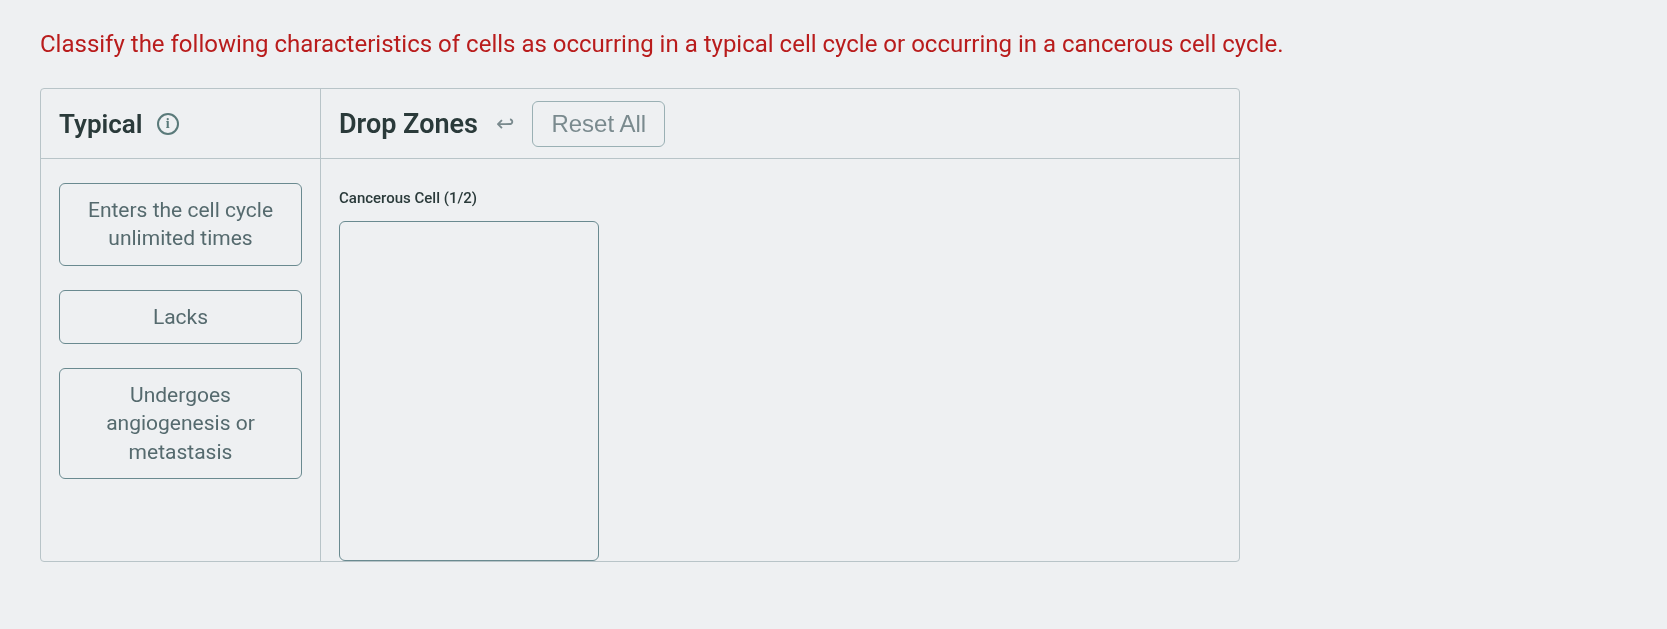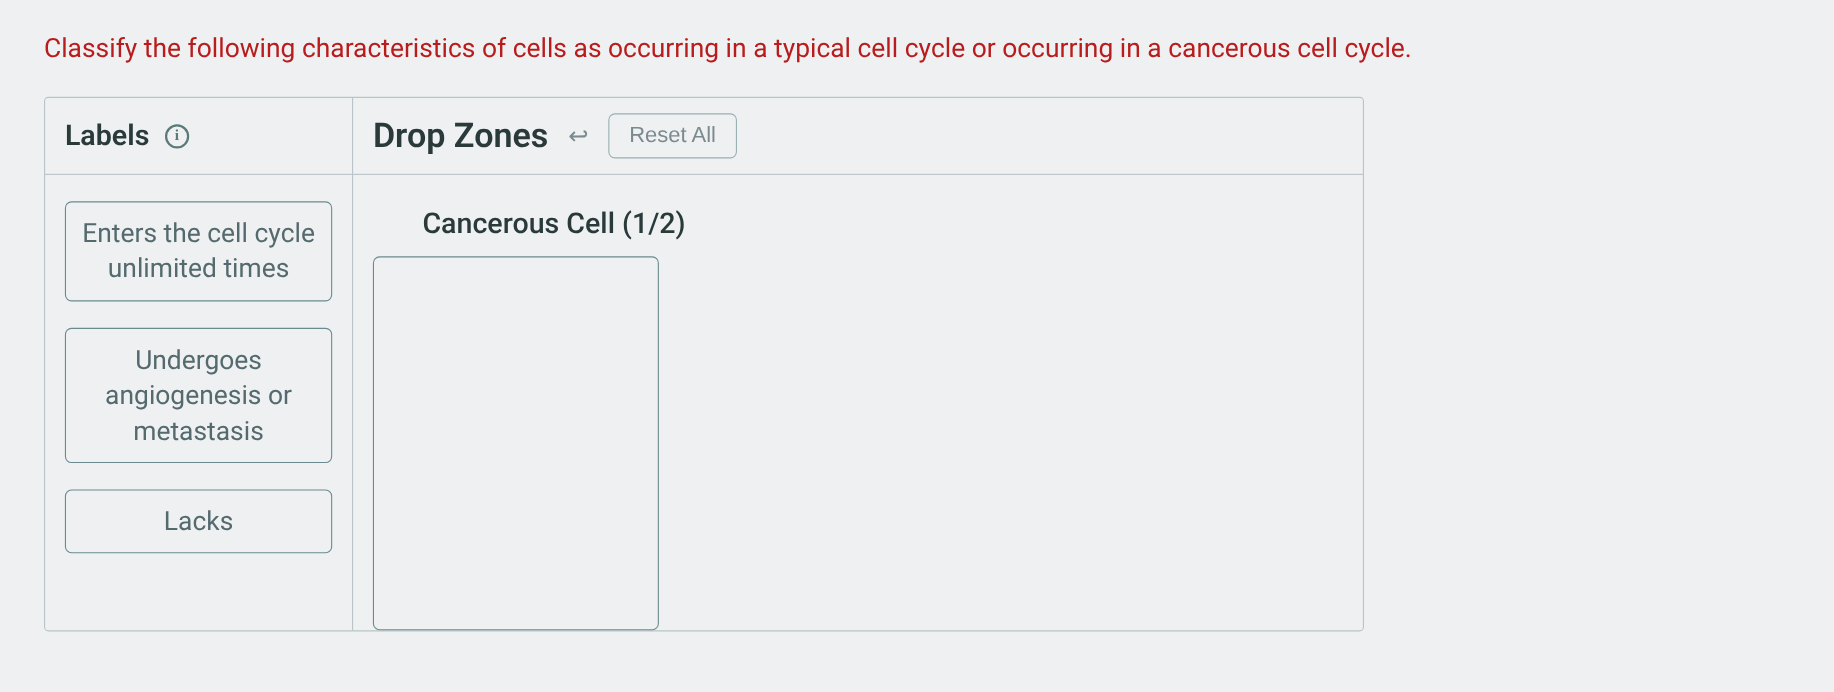--- a/index.html
+++ b/index.html
@@ -62,21 +62,21 @@
     display: flex;
     flex-direction: column;
     gap: 24px;
   }
   .label-card {
     border: 1px solid #6a8a90;
     border-radius: 6px;
     background: #eef0f2;
     padding: 12px 10px;
     text-align: center;
-    font-size: 24px;
+    font-size: 21px;
     color: #556a6e;
     line-height: 1.35;
     cursor: grab;
     user-select: none;
   }
   .label-card.cut {
     
   }
   .dropzones-col {
     flex: 1;
@@ -85,79 +85,78 @@
   }
   .dz-header {
     height: 70px;
     display: flex;
     align-items: center;
     padding: 0 18px;
     border-bottom: 1px solid #b8c4c8;
     gap: 18px;
   }
   .dz-title {
-    font-size: 31px;
+    font-size: 27px;
     font-weight: 600;
     color: #2a3a3a;
   }
   .undo-icon {
     font-size: 22px;
     color: #7a8a8e;
     cursor: pointer;
     user-select: none;
   }
   .reset-btn {
     border: 1px solid #9ab0b4;
     border-radius: 6px;
     background: transparent;
     padding: 8px 18px;
-    font-size: 20px;
+    font-size: 24px;
     color: #7a8a8e;
     cursor: pointer;
   }
   .dz-body {
     padding: 30px 18px 0 18px;
     display: flex;
     gap: 40px;
   }
   .zone {
     display: flex;
     flex-direction: column;
     gap: 14px;
   }
   .zone-title {
-    font-size: 26px;
+    font-size: 15px;
     font-weight: 500;
     color: #2a3a3a;
-    margin-left: 45px;
   }
   .zone-box {
     width: 260px;
     height: 340px;
     border: 1px solid #6a8a90;
     border-radius: 6px;
     background: #eef0f2;
   }
 </style>
 </head>
 <body>
 
 <div class="prompt">Classify the following characteristics of cells as occurring in a typical cell cycle or occurring in a cancerous cell cycle.</div>
 
 <div class="activity">
 
   <div class="labels-col">
     <div class="labels-header">
-      <span class="labels-title">Labels</span>
+      <span class="labels-title">Typical</span>
       <span class="info-icon">i</span>
     </div>
     <div class="labels-body">
       <div class="label-card">Enters the cell cycle unlimited times</div>
+      <div class="label-card cut">Lacks</div>
       <div class="label-card">Undergoes angiogenesis or metastasis</div>
-      <div class="label-card cut">Lacks</div>
     </div>
   </div>
 
   <div class="dropzones-col">
     <div class="dz-header">
       <span class="dz-title">Drop Zones</span>
       <span class="undo-icon">↩</span>
       <button class="reset-btn">Reset All</button>
     </div>
     <div class="dz-body">

